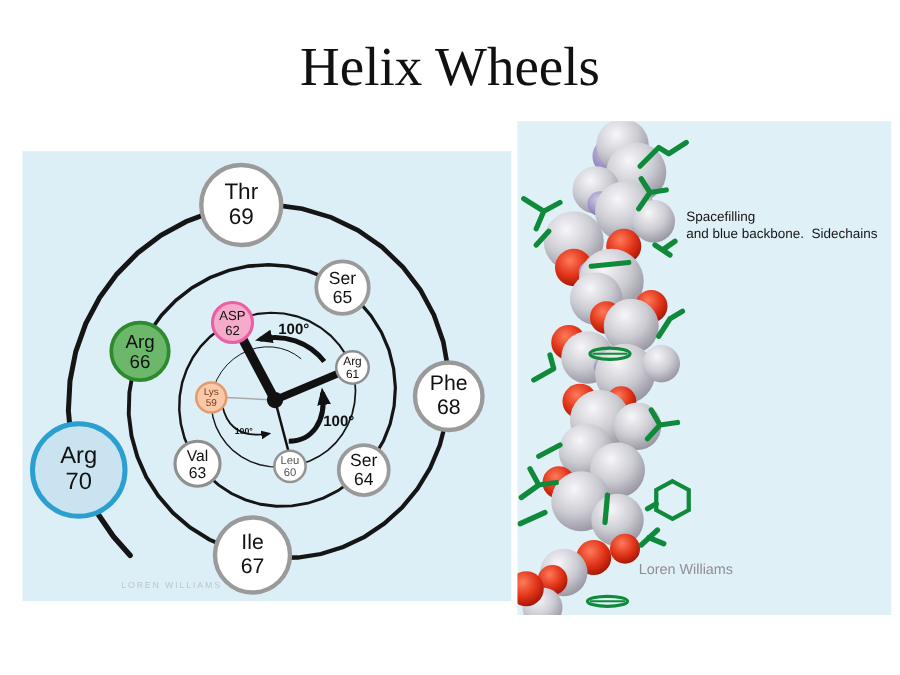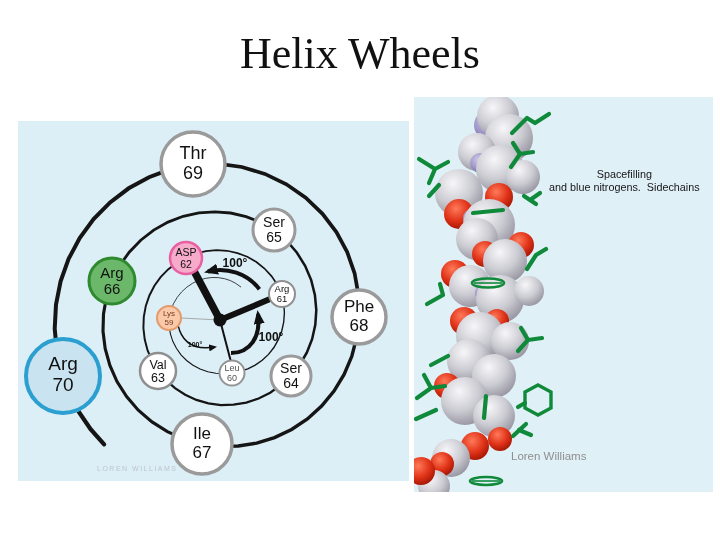--- a/index.html
+++ b/index.html
@@ -15,21 +15,21 @@
   .panel{position:absolute;}
   .panel.left{left:18px;top:121px;width:391px;height:360px;background:#dceef6;}
   .panel.right{left:414px;top:97px;width:299px;height:395px;background:#e0f0f7;}
   .panel svg{position:absolute;left:0;top:0;}
   .wheel text{text-anchor:middle;font-family:"Liberation Sans",sans-serif;}
   .watermark{
     position:absolute;left:79px;top:344px;font-size:7px;letter-spacing:1.5px;
     color:#bdc6cc;white-space:nowrap;
   }
   .caption{position:absolute;left:135px;top:71px;color:#161616;}
-  .caption .cap-line{font-size:10.8px;line-height:13px;white-space:pre;text-align:center;}
+  .caption .cap-line{font-size:10.8px;line-height:13px;white-space:pre;}
   .credit{position:absolute;left:97px;top:353px;font-size:11.5px;color:#8f8f8f;white-space:nowrap;}
 </style>
 </head>
 <body>
 
 <h1 class="slide-title">Helix Wheels</h1>
 
 <div class="panel left">
   <svg class="wheel" width="391" height="360" viewBox="0 0 391 360">
     <defs>
@@ -218,16 +218,16 @@
       <ellipse cx="74" cy="186" rx="16" ry="4.5" stroke-width="2.6"></ellipse>
       <path d="M60 186 L88 186" stroke-width="1.6"></path>
       <polygon points="124,288 137,295 137,311 124,318 111,311 111,295" stroke-width="3.4"></polygon>
       <ellipse cx="72" cy="384" rx="16" ry="4" stroke-width="2.6"></ellipse>
       <path d="M58 384 L86 384" stroke-width="1.6"></path>
     </g>
   </svg>
 
   <div class="caption">
     <div class="cap-line">Spacefilling</div>
-    <div class="cap-line">and blue nitrogens.  Sidechains</div>
+    <div class="cap-line">and blue backbone.  Sidechains</div>
   </div>
   <div class="credit">Loren Williams</div>
 </div>
 
 </body></html>

